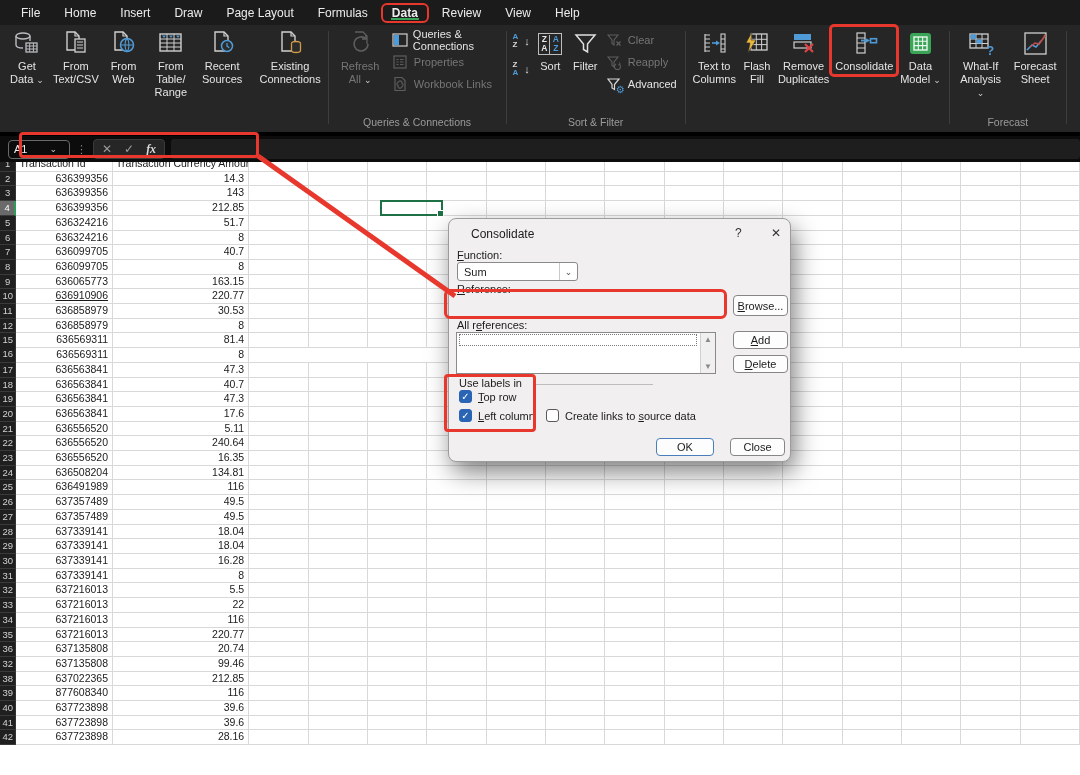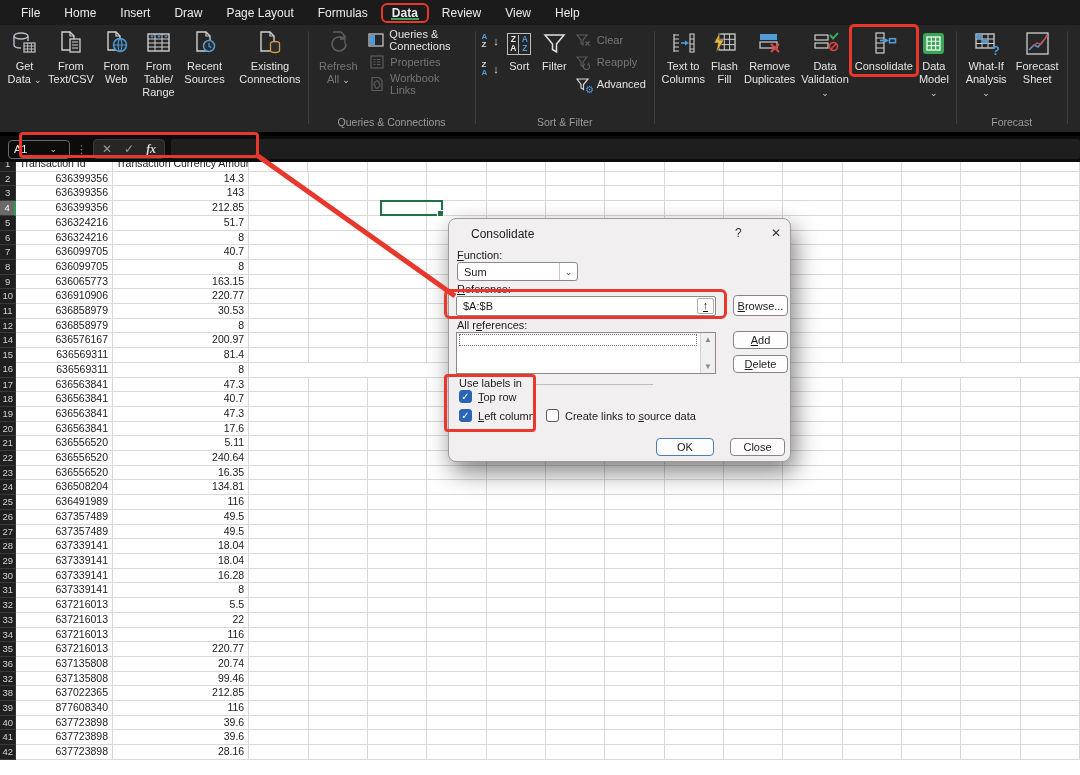--- a/index.html
+++ b/index.html
@@ -353,32 +353,20 @@
         <div class="rbtn">
           <span class="ricon">
             <svg viewBox="0 0 27 27">
                 <rect x="4" y="4" width="17" height="6" fill="#4f9bd8"></rect>
                 <rect x="4" y="12" width="17" height="6" fill="none" stroke="#cfcfcf" stroke-width="1.2"></rect>
                 <path d="M15 14l8 8M23 14l-8 8" stroke="#d44" stroke-width="2.2"></path>
               </svg>
           </span>
           <span class="rlabel">Remove Duplicates</span>
         </div>
-        <div class="rbtn">
-          <span class="ricon">
-            <svg viewBox="0 0 27 27">
-                <rect x="3" y="5" width="13" height="5" fill="none" stroke="#cfcfcf" stroke-width="1.2"></rect>
-                <rect x="3" y="13" width="13" height="5" fill="none" stroke="#cfcfcf" stroke-width="1.2"></rect>
-                <path d="M18 5l3 3.5L26 3" fill="none" stroke="#3aa557" stroke-width="2"></path>
-                <circle cx="21.5" cy="16.5" r="4" fill="none" stroke="#d44" stroke-width="1.6"></circle>
-                <path d="M18.8 19.2l5.4-5.4" stroke="#d44" stroke-width="1.6"></path>
-              </svg>
-          </span>
-          <span class="rlabel"><span>Data Validation</span> <span class="chev">⌄</span></span>
-        </div>
         <div class="rbtn red-outline">
           <span class="ricon">
             <svg viewBox="0 0 27 27">
                 <rect x="6" y="3" width="8" height="20" fill="none" stroke="#cfcfcf" stroke-width="1.2"></rect>
                 <path d="M6 8h8M6 13h8M6 18h8" stroke="#cfcfcf" stroke-width="1"></path>
                 <path d="M10 10.5h6" stroke="#4f9bd8" stroke-width="1.8"></path>
                 <path d="M14.5 8l4.5 2.5-4.5 2.5z" fill="#4f9bd8"></path>
                 <rect x="19.5" y="8.7" width="6" height="4" fill="none" stroke="#4f9bd8" stroke-width="1.6"></rect>
               </svg>
           </span>
@@ -630,21 +618,21 @@
         <div class="gcell" style="width: 61.5px; line-height: 13.7143px;"></div>
         <div class="gcell" style="width: 61.5px; line-height: 13.7143px;"></div>
         <div class="gcell" style="width: 61.5px; line-height: 13.7143px;"></div>
         <div class="gcell" style="width: 61.5px; line-height: 13.7143px;"></div>
         <div class="gcell" style="width: 61.5px; line-height: 13.7143px;"></div>
         <div class="gcell" style="width: 61.5px; line-height: 13.7143px;"></div>
         <div class="gcell" style="width: 61.5px; line-height: 13.7143px;"></div>
       </div>
       <div class="grow" style="height: 14.7143px;">
         <div class="rowhdr" style="width: 17px; line-height: 14.7143px;">10</div>
-        <div class="gcell num" style="width: 100px; line-height: 13.7143px;">636910906</div>
+        <div class="gcell num" style="width: 100px; line-height: 13.7143px; text-decoration: underline;">636910906</div>
         <div class="gcell num" style="width: 141px; line-height: 13.7143px;">220.77</div>
         <div class="gcell" style="width: 61.5px; line-height: 13.7143px;"></div>
         <div class="gcell" style="width: 61.5px; line-height: 13.7143px;"></div>
         <div class="gcell" style="width: 61.5px; line-height: 13.7143px;"></div>
         <div class="gcell" style="width: 61.5px; line-height: 13.7143px;"></div>
         <div class="gcell" style="width: 61.5px; line-height: 13.7143px;"></div>
         <div class="gcell" style="width: 61.5px; line-height: 13.7143px;"></div>
         <div class="gcell" style="width: 61.5px; line-height: 13.7143px;"></div>
         <div class="gcell" style="width: 61.5px; line-height: 13.7143px;"></div>
         <div class="gcell" style="width: 61.5px; line-height: 13.7143px;"></div>
@@ -670,39 +658,20 @@
         <div class="gcell" style="width: 61.5px; line-height: 13.7143px;"></div>
         <div class="gcell" style="width: 61.5px; line-height: 13.7143px;"></div>
         <div class="gcell" style="width: 61.5px; line-height: 13.7143px;"></div>
         <div class="gcell" style="width: 61.5px; line-height: 13.7143px;"></div>
         <div class="gcell" style="width: 61.5px; line-height: 13.7143px;"></div>
       </div>
       <div class="grow" style="height: 14.7143px;">
         <div class="rowhdr" style="width: 17px; line-height: 14.7143px;">12</div>
         <div class="gcell num" style="width: 100px; line-height: 13.7143px;">636858979</div>
         <div class="gcell num" style="width: 141px; line-height: 13.7143px;">8</div>
-        <div class="gcell" style="width: 61.5px; line-height: 13.7143px;"></div>
-        <div class="gcell" style="width: 61.5px; line-height: 13.7143px;"></div>
-        <div class="gcell" style="width: 61.5px; line-height: 13.7143px;"></div>
-        <div class="gcell" style="width: 61.5px; line-height: 13.7143px;"></div>
-        <div class="gcell" style="width: 61.5px; line-height: 13.7143px;"></div>
-        <div class="gcell" style="width: 61.5px; line-height: 13.7143px;"></div>
-        <div class="gcell" style="width: 61.5px; line-height: 13.7143px;"></div>
-        <div class="gcell" style="width: 61.5px; line-height: 13.7143px;"></div>
-        <div class="gcell" style="width: 61.5px; line-height: 13.7143px;"></div>
-        <div class="gcell" style="width: 61.5px; line-height: 13.7143px;"></div>
-        <div class="gcell" style="width: 61.5px; line-height: 13.7143px;"></div>
-        <div class="gcell" style="width: 61.5px; line-height: 13.7143px;"></div>
-        <div class="gcell" style="width: 61.5px; line-height: 13.7143px;"></div>
-        <div class="gcell" style="width: 61.5px; line-height: 13.7143px;"></div>
-      </div>
-      <div class="grow" style="height: 14.7143px;">
-        <div class="rowhdr" style="width: 17px; line-height: 14.7143px;">14</div>
-        <div class="gcell num" style="width: 100px; line-height: 13.7143px;">636576167</div>
-        <div class="gcell num" style="width: 141px; line-height: 13.7143px;">200.97</div>
         <div class="gcell" style="width: 61.5px; line-height: 13.7143px;"></div>
         <div class="gcell" style="width: 61.5px; line-height: 13.7143px;"></div>
         <div class="gcell" style="width: 61.5px; line-height: 13.7143px;"></div>
         <div class="gcell" style="width: 61.5px; line-height: 13.7143px;"></div>
         <div class="gcell" style="width: 61.5px; line-height: 13.7143px;"></div>
         <div class="gcell" style="width: 61.5px; line-height: 13.7143px;"></div>
         <div class="gcell" style="width: 61.5px; line-height: 13.7143px;"></div>
         <div class="gcell" style="width: 61.5px; line-height: 13.7143px;"></div>
         <div class="gcell" style="width: 61.5px; line-height: 13.7143px;"></div>
         <div class="gcell" style="width: 61.5px; line-height: 13.7143px;"></div>
@@ -1251,26 +1220,20 @@
     <div class="dlg-help">?</div>
     <div class="dlg-close">✕</div>
 
     <div class="dl" style="left:8px;top:30px;"><u>F</u>unction:</div>
     <div class="combo">
       <span class="cval">Sum</span>
       <span class="cbtn">⌄</span>
     </div>
 
     <div class="dl" style="left:8px;top:64px;"><u>R</u>eference:</div>
-    <div class="tinput">
-      <span class="tval">$A:$B</span>
-      <span class="rngbtn">
-          <span style="border-bottom:1.5px solid #111;line-height:1;">↑</span>
-        </span>
-    </div>
     <div class="dbtn" style="left:284px;top:76px;width:55px;height:21px;"><u>B</u>rowse...</div>
 
     <div class="dl" style="left:8px;top:100px;">All r<u>e</u>ferences:</div>
     <div class="listbox">
       <div class="listsel"></div>
       <div class="lscroll">
         <span>▲</span>
         <span>▼</span>
       </div>
     </div>

